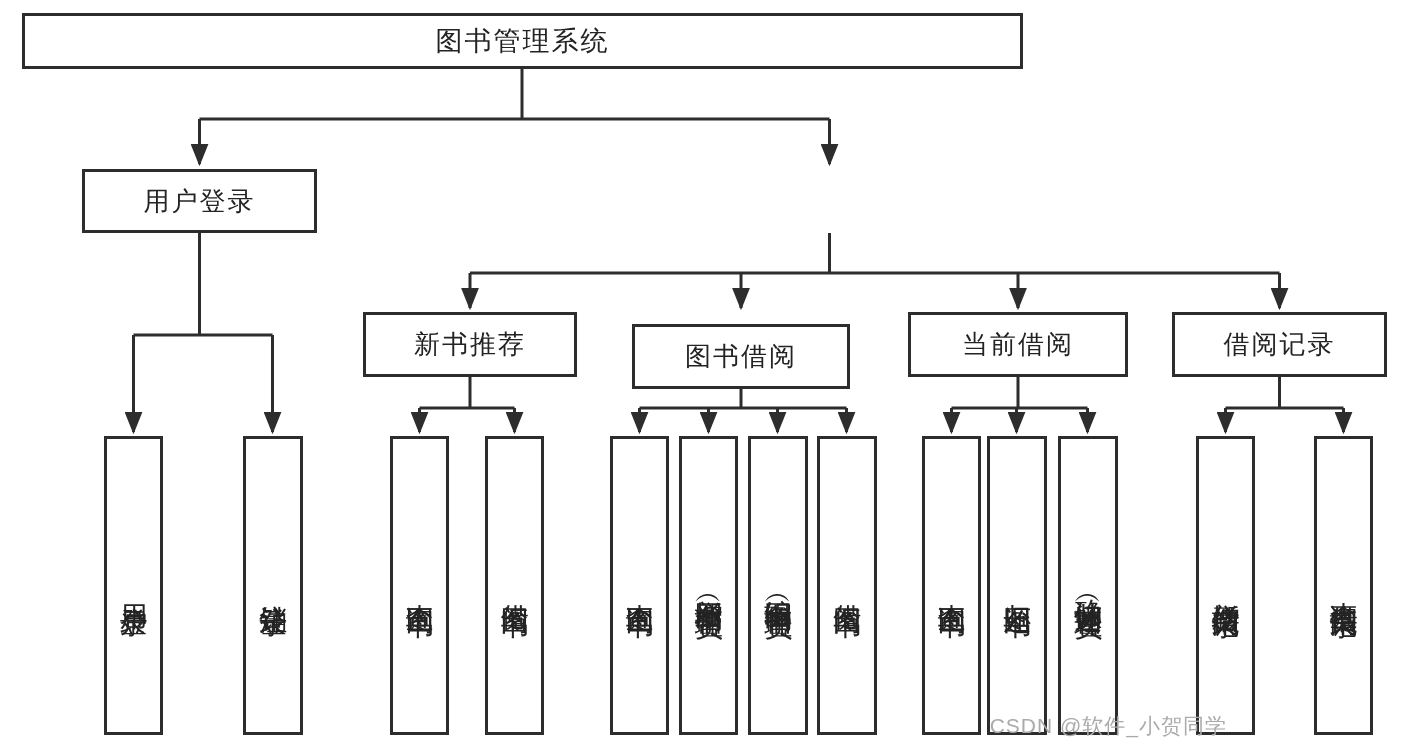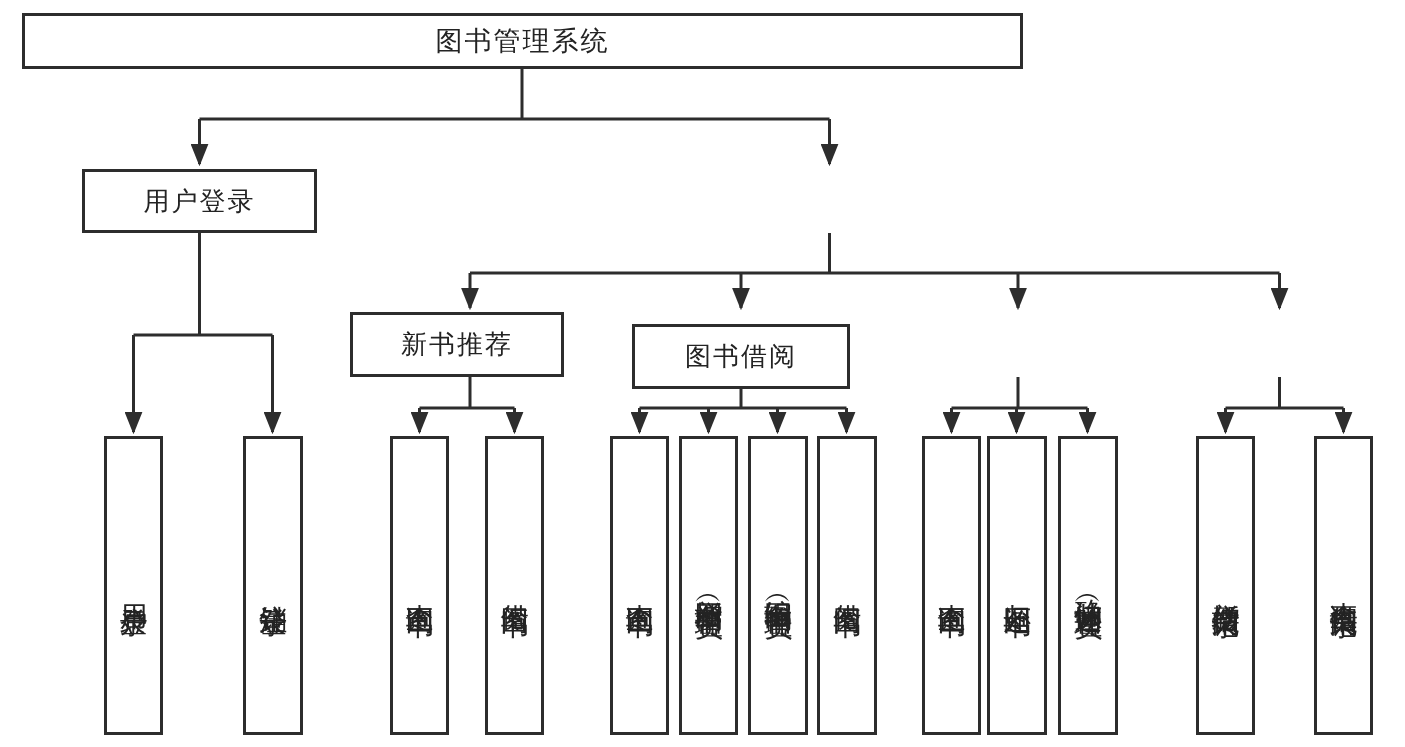--- a/index.html
+++ b/index.html
@@ -100,25 +100,31 @@
   </svg>
 
   <div class="node root" style="left:22px; top:13px; width:1001px; height:56px">
     <span class="hlabel">图书管理系统</span>
   </div>
 
   <div class="node" style="left:82px; top:169px; width:235px; height:64px">
     <span class="hlabel">用户登录</span>
   </div>
 
-  <div class="node" style="left:350px; top:312px; width:214px; height:65px">
+  <div class="node" style="left:363px; top:312px; width:214px; height:65px">
     <span class="hlabel">新书推荐</span>
   </div>
   <div class="node" style="left:632px; top:324px; width:218px; height:65px">
     <span class="hlabel">图书借阅</span>
+  </div>
+  <div class="node" style="left:908px; top:312px; width:220px; height:65px">
+    <span class="hlabel">当前借阅</span>
+  </div>
+  <div class="node" style="left:1172px; top:312px; width:215px; height:65px">
+    <span class="hlabel">借阅记录</span>
   </div>
 
   <div class="node leaf" style="left:104px; top:436px; width:59px; height:299px">
     <span class="vlabel">用户登录</span>
   </div>
   <div class="node leaf" style="left:243px; top:436px; width:60px; height:299px">
     <span class="vlabel">注销登录</span>
   </div>
 
   <div class="node leaf" style="left:390px; top:436px; width:59px; height:299px">
@@ -151,14 +157,15 @@
     <span class="vlabel">确认归还（管理员）</span>
   </div>
 
   <div class="node leaf" style="left:1196px; top:436px; width:59px; height:299px">
     <span class="vlabel">新增借阅记录</span>
   </div>
   <div class="node leaf" style="left:1314px; top:436px; width:59px; height:299px">
     <span class="vlabel">查询借阅记录</span>
   </div>
 
+  <div class="watermark">CSDN @软件_小贺同学</div>
 
 </div>
 
 </body></html>

